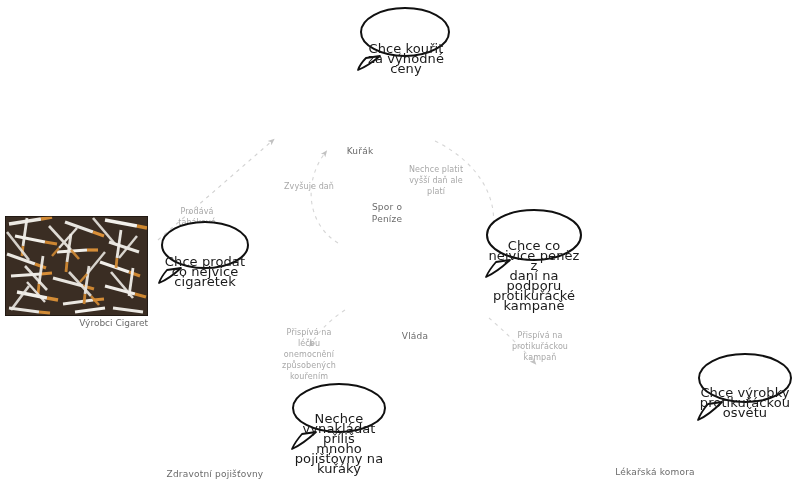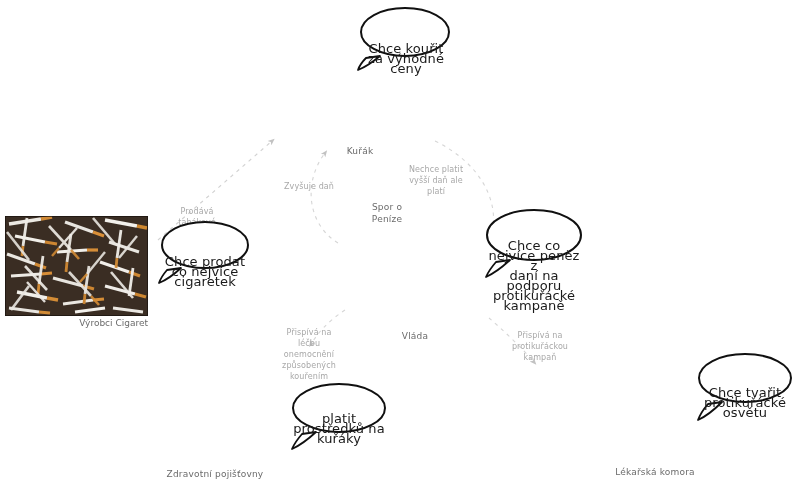--- a/index.html
+++ b/index.html
@@ -257,29 +257,30 @@
       <div>protikuřácké kampaně</div>
     </div>
   </div>
 
   <div class="bubble" style="left:290px; top:382px; width:98px; height:64px;">
     <svg width="106" height="70" viewBox="0 0 106 70">
       <path d="M12,52 C5,60 2,67 2,67 C2,67 13,62 26,50 Z" fill="#ffffff" stroke="#101010" stroke-width="1.8" stroke-linejoin="round"></path>
       <ellipse cx="49" cy="26" rx="46" ry="24" fill="#ffffff" stroke="#101010" stroke-width="2"></ellipse>
     </svg>
     <div class="btext" style="left:2px; top:12px; width:94px;">
-      <div>platit prostředků na</div>
+      <div>Nechce vynakládat příliš</div>
+      <div>mnoho pojišťovny na</div>
       <div>kuřáky</div>
     </div>
   </div>
 
   <div class="bubble" style="left:694px; top:352px; width:98px; height:64px;">
     <svg width="106" height="70" viewBox="0 0 106 70">
       <path d="M14,52 C7,60 4,68 4,68 C4,68 15,63 28,50 Z" fill="#ffffff" stroke="#101010" stroke-width="1.8" stroke-linejoin="round"></path>
       <ellipse cx="51" cy="26" rx="46" ry="24" fill="#ffffff" stroke="#101010" stroke-width="2"></ellipse>
     </svg>
     <div class="btext" style="left:4px; top:16px; width:94px;">
-      <div>Chce tvařit protikuřácké</div>
+      <div>Chce výrobky protikuřáckou</div>
       <div>osvětu</div>
     </div>
   </div>
 
 </div>
 
 </body></html>

